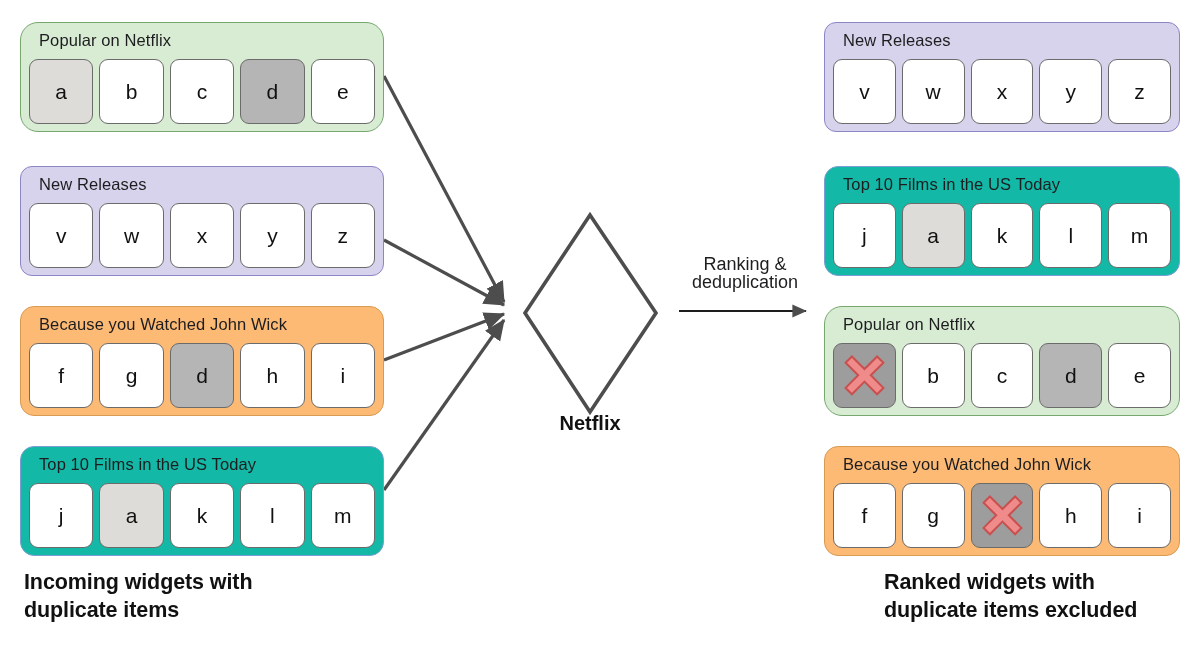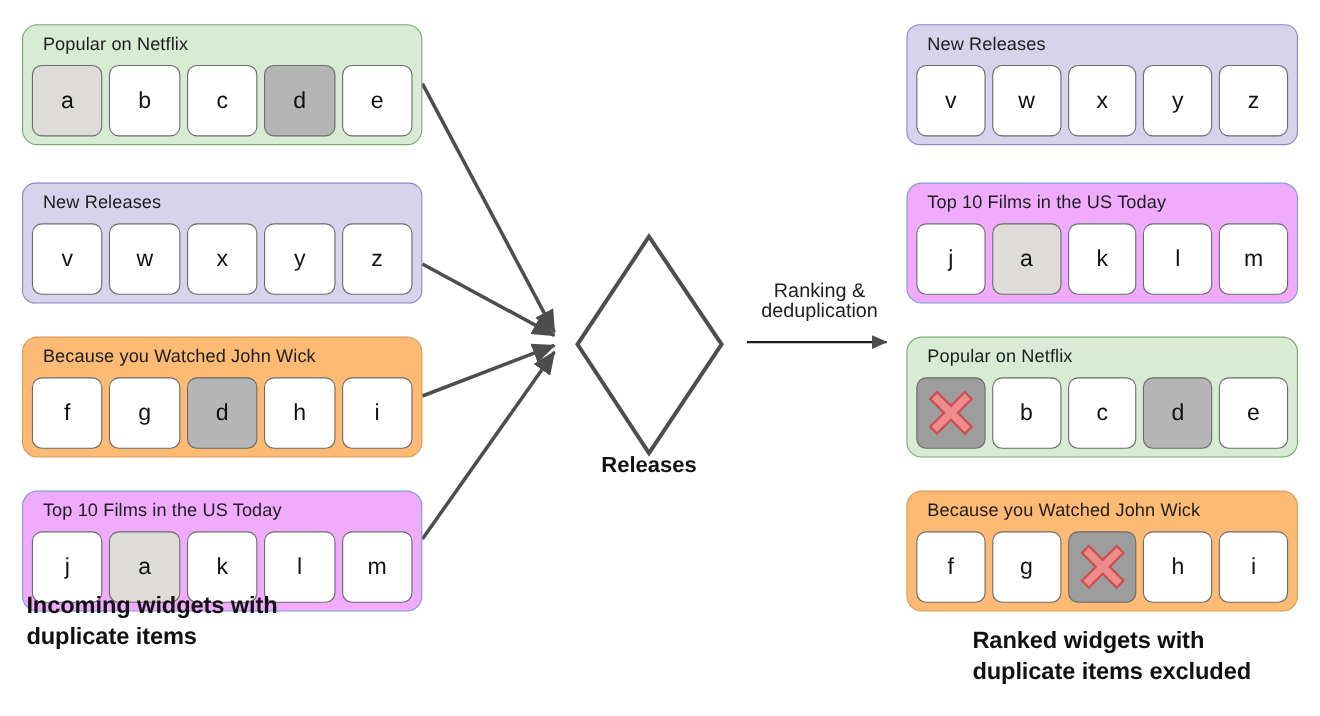--- a/index.html
+++ b/index.html
@@ -54,24 +54,24 @@
     justify-content: center;
     font-size: 21px;
     color: #111;
     position: relative;
   }
   .tile.shade-light { background: #dedcd8; }
   .tile.shade-dark  { background: #b5b5b5; }
   .tile.shade-x     { background: #9d9d9d; }
 
   
-  .theme-green  { background: #d8ecd4; border-color: #76a86e; }
+  .theme-green  { background: #d8ecd4; border-color: #76a86e; border-radius: 18px; }
   .theme-purple { background: #d7d3ec; border-color: #8b86c4; border-radius: 12px; }
   .theme-orange { background: #fdba74; border-color: #d79b54; }
-  .theme-blue   { background: #f0abfc; border-color: #7b9ed4; }
+  .theme-blue   { background: #14b8a6; border-color: #7b9ed4; }
 
   
   .xmark { width: 74%; height: 74%; display: block; }
 
   
   .caption {
     position: absolute;
     font-size: 21.5px;
     font-weight: bold;
     line-height: 28px;
@@ -116,21 +116,21 @@
   <line x1="384" y1="76" x2="504" y2="302" stroke="#4d4d4d" stroke-width="3.2" marker-end="url(#arrowhead)"></line>
   <line x1="384" y1="240" x2="504" y2="305" stroke="#4d4d4d" stroke-width="3.2" marker-end="url(#arrowhead)"></line>
   <line x1="384" y1="360" x2="504" y2="314" stroke="#4d4d4d" stroke-width="3.2" marker-end="url(#arrowhead)"></line>
   <line x1="384" y1="490" x2="504" y2="320" stroke="#4d4d4d" stroke-width="3.2" marker-end="url(#arrowhead)"></line>
 
   <polygon points="590,215 656,313 590,412 525,313" fill="#ffffff" stroke="#4d4d4d" stroke-width="3.6" stroke-linejoin="miter"></polygon>
 
   <line x1="679" y1="311" x2="806" y2="311" stroke="#1d1d1d" stroke-width="2.2" marker-end="url(#arrowhead)"></line>
 </svg>
 
-<div class="mediator-label" style="left:525px; top:412px; width:130px;">Releases</div>
+<div class="mediator-label" style="left:525px; top:412px; width:130px;">Netflix</div>
 
 <div class="arrow-label" style="left:680px; top:255px; width:130px;">Ranking &amp;
 deduplication</div>
 
 <div class="panel theme-green" style="left:20px; top:22px; width:364px; height:110px;">
   <div class="panel-title">Popular on Netflix</div>
   <div class="tiles">
     <div class="tile shade-light">a</div>
     <div class="tile">b</div>
     <div class="tile">c</div>
@@ -165,21 +165,21 @@
   <div class="panel-title">Top 10 Films in the US Today</div>
   <div class="tiles">
     <div class="tile">j</div>
     <div class="tile shade-light">a</div>
     <div class="tile">k</div>
     <div class="tile">l</div>
     <div class="tile">m</div>
   </div>
 </div>
 
-<div class="caption" style="left:24px; top:536px; width:340px; white-space:pre-line;">Incoming widgets with
+<div class="caption" style="left:24px; top:568px; width:340px; white-space:pre-line;">Incoming widgets with
 duplicate items</div>
 
 <div class="panel theme-purple" style="left:824px; top:22px; width:356px; height:110px;">
   <div class="panel-title">New Releases</div>
   <div class="tiles">
     <div class="tile">v</div>
     <div class="tile">w</div>
     <div class="tile">x</div>
     <div class="tile">y</div>
     <div class="tile">z</div>

